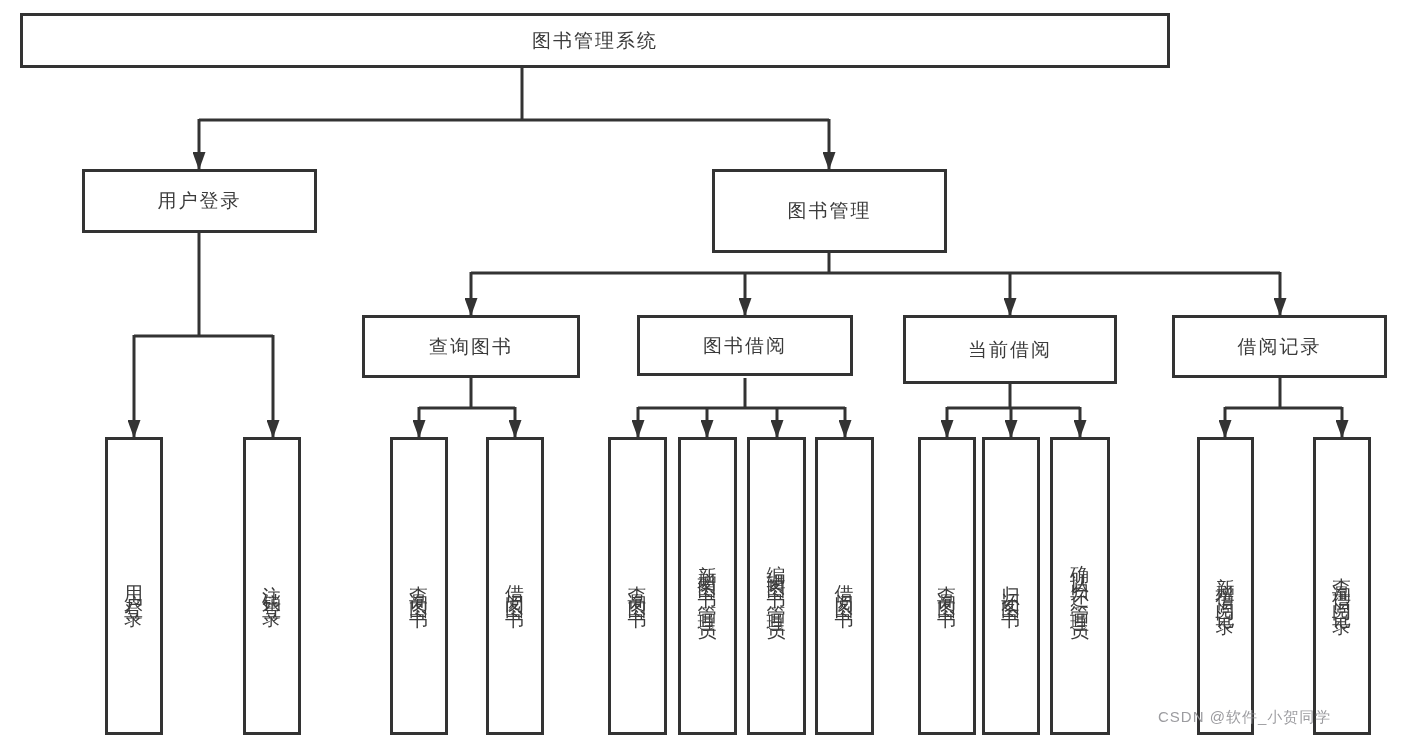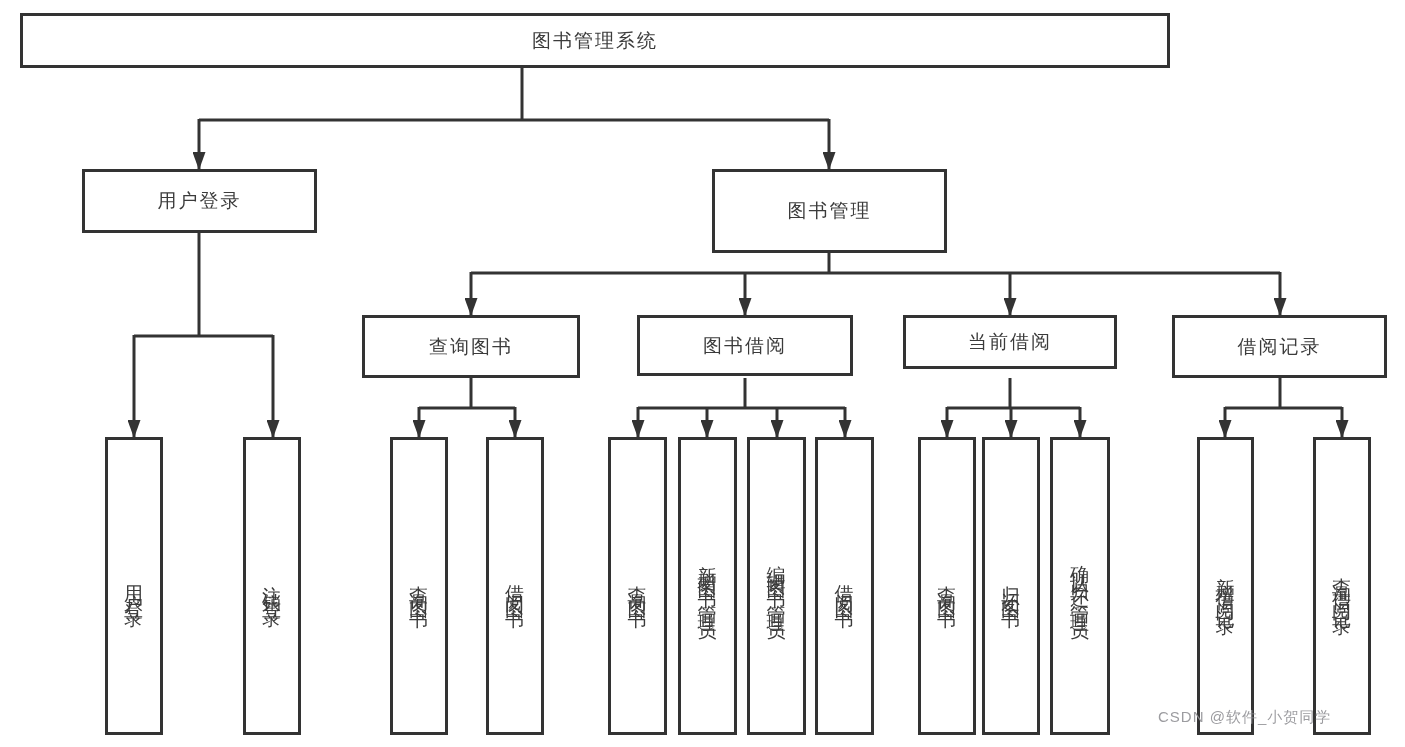--- a/index.html
+++ b/index.html
@@ -41,21 +41,21 @@
     letter-spacing: 8px;
     font-size: 19px;
     line-height: 1;
   }
   
   .n-root  { left: 20px;   top: 13px;  width: 1150px; height: 55px; }
   .n-l2a   { left: 82px;   top: 169px; width: 235px;  height: 64px; }
   .n-l2b   { left: 712px;  top: 169px; width: 235px;  height: 84px; }
   .n-l3a   { left: 362px;  top: 315px; width: 218px;  height: 63px; }
   .n-l3b   { left: 637px;  top: 315px; width: 216px;  height: 61px; }
-  .n-l3c   { left: 903px;  top: 315px; width: 214px;  height: 54px; }
+  .n-l3c   { left: 903px;  top: 315px; width: 214px;  height: 69px; }
   .n-l3d   { left: 1172px; top: 315px; width: 215px;  height: 63px; }
   
   .leaf    { top: 437px; height: 298px; }
   .lf1  { left: 105px;  width: 58px; }
   .lf2  { left: 243px;  width: 58px; }
   .lf3  { left: 390px;  width: 58px; }
   .lf4  { left: 486px;  width: 58px; }
   .lf5  { left: 608px;  width: 59px; }
   .lf6  { left: 678px;  width: 59px; }
   .lf7  { left: 747px;  width: 59px; }

